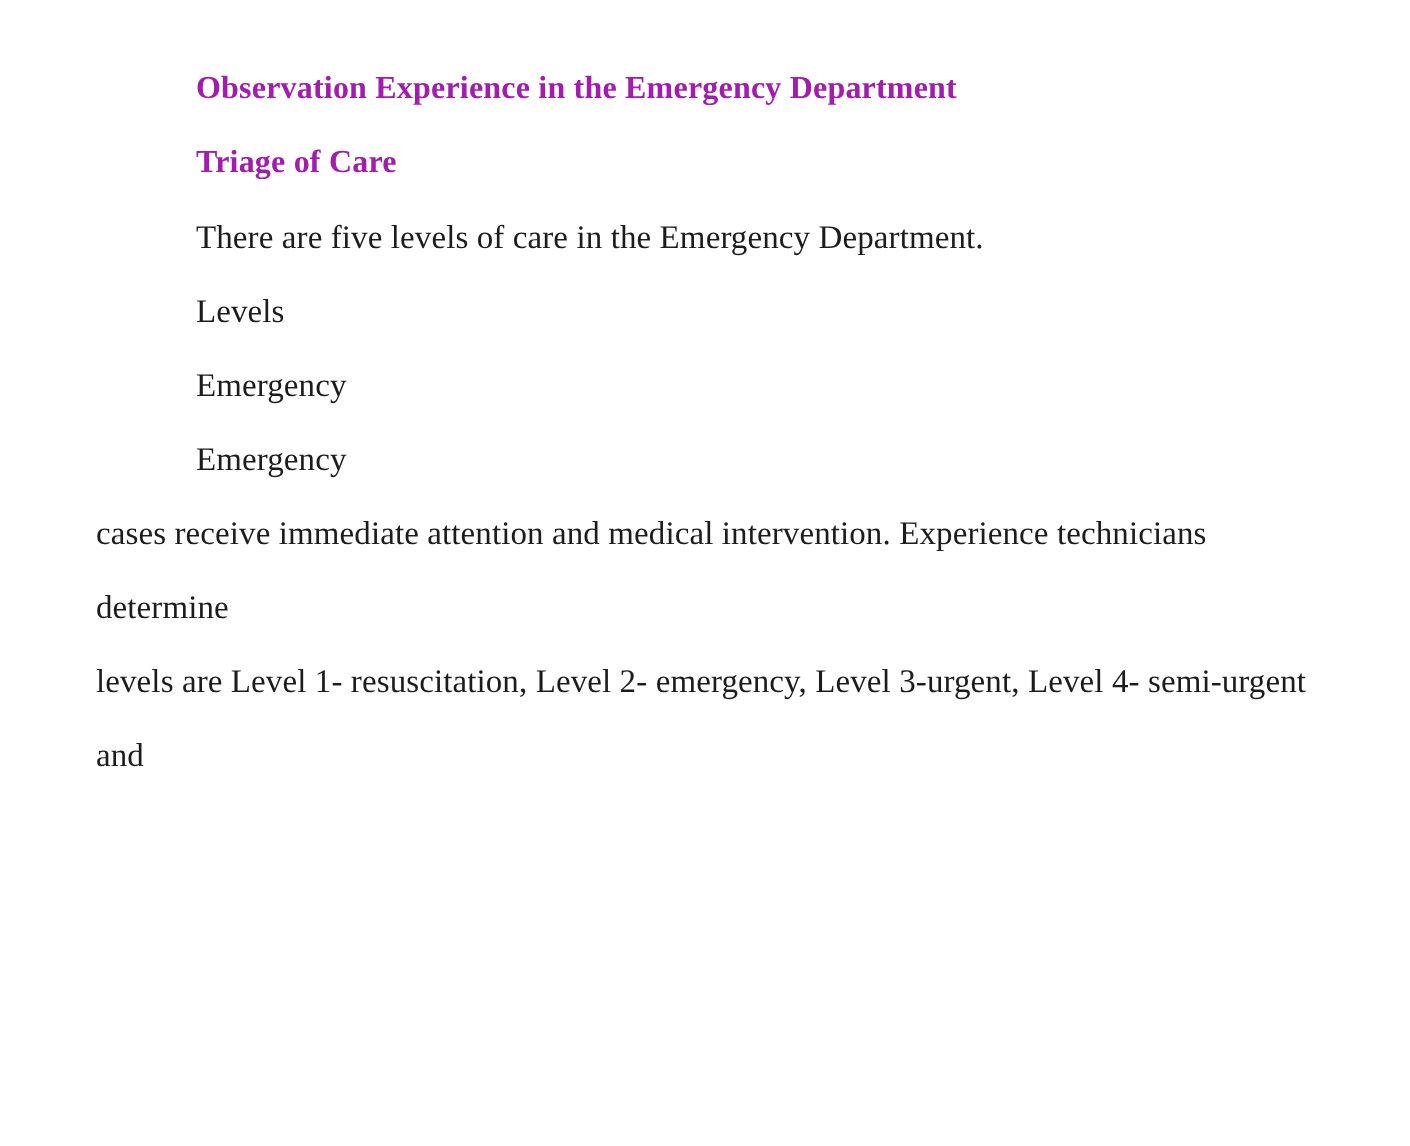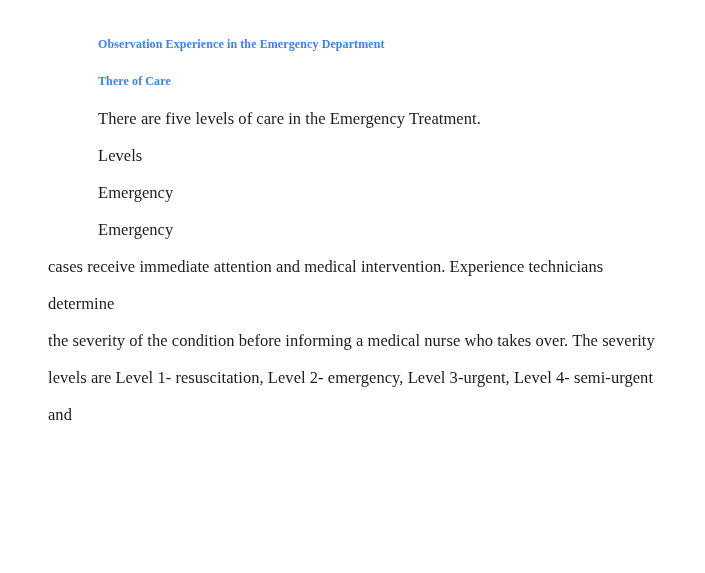--- a/index.html
+++ b/index.html
@@ -32,50 +32,49 @@
   }
   .line {
     font-size: 16.5px;
     line-height: 37px;
     letter-spacing: 0.05px;
     white-space: pre-wrap;
     color: #1c1c1c;
   }
   .heading {
     font-weight: bold;
-    font-size: 12px;
+    font-size: 16px;
     line-height: 37px;
     padding-left: 50px;
-    color: #3b82f6;
+    color: #a21caf;
     letter-spacing: 0.1px;
   }
   .indented {
     padding-left: 50px;
   }
   .block {
     margin: 0;
   }
 </style>
 </head>
 <body>
 
 <div class="page">
   <div class="doc-body">
 
     <div class="heading">Observation Experience in the Emergency Department</div>
 
-    <div class="heading">There of Care</div>
+    <div class="heading">Triage of Care</div>
 
-    <div class="line indented">There are five levels of care in the Emergency Treatment.</div>
+    <div class="line indented">There are five levels of care in the Emergency Department.</div>
 
     <div class="line indented">Levels</div>
     <div class="line indented">Emergency</div>
     <div class="line indented">Emergency</div>
 
     <div class="block">
       <div class="line">cases receive immediate attention and medical intervention. Experience technicians determine</div>
-      <div class="line">the severity of the condition before informing a medical nurse who takes over. The severity</div>
       <div class="line">levels are Level 1- resuscitation, Level 2- emergency, Level 3-urgent, Level 4- semi-urgent and</div>
 
     </div>
 
   </div>
 </div>
 
 </body></html>

